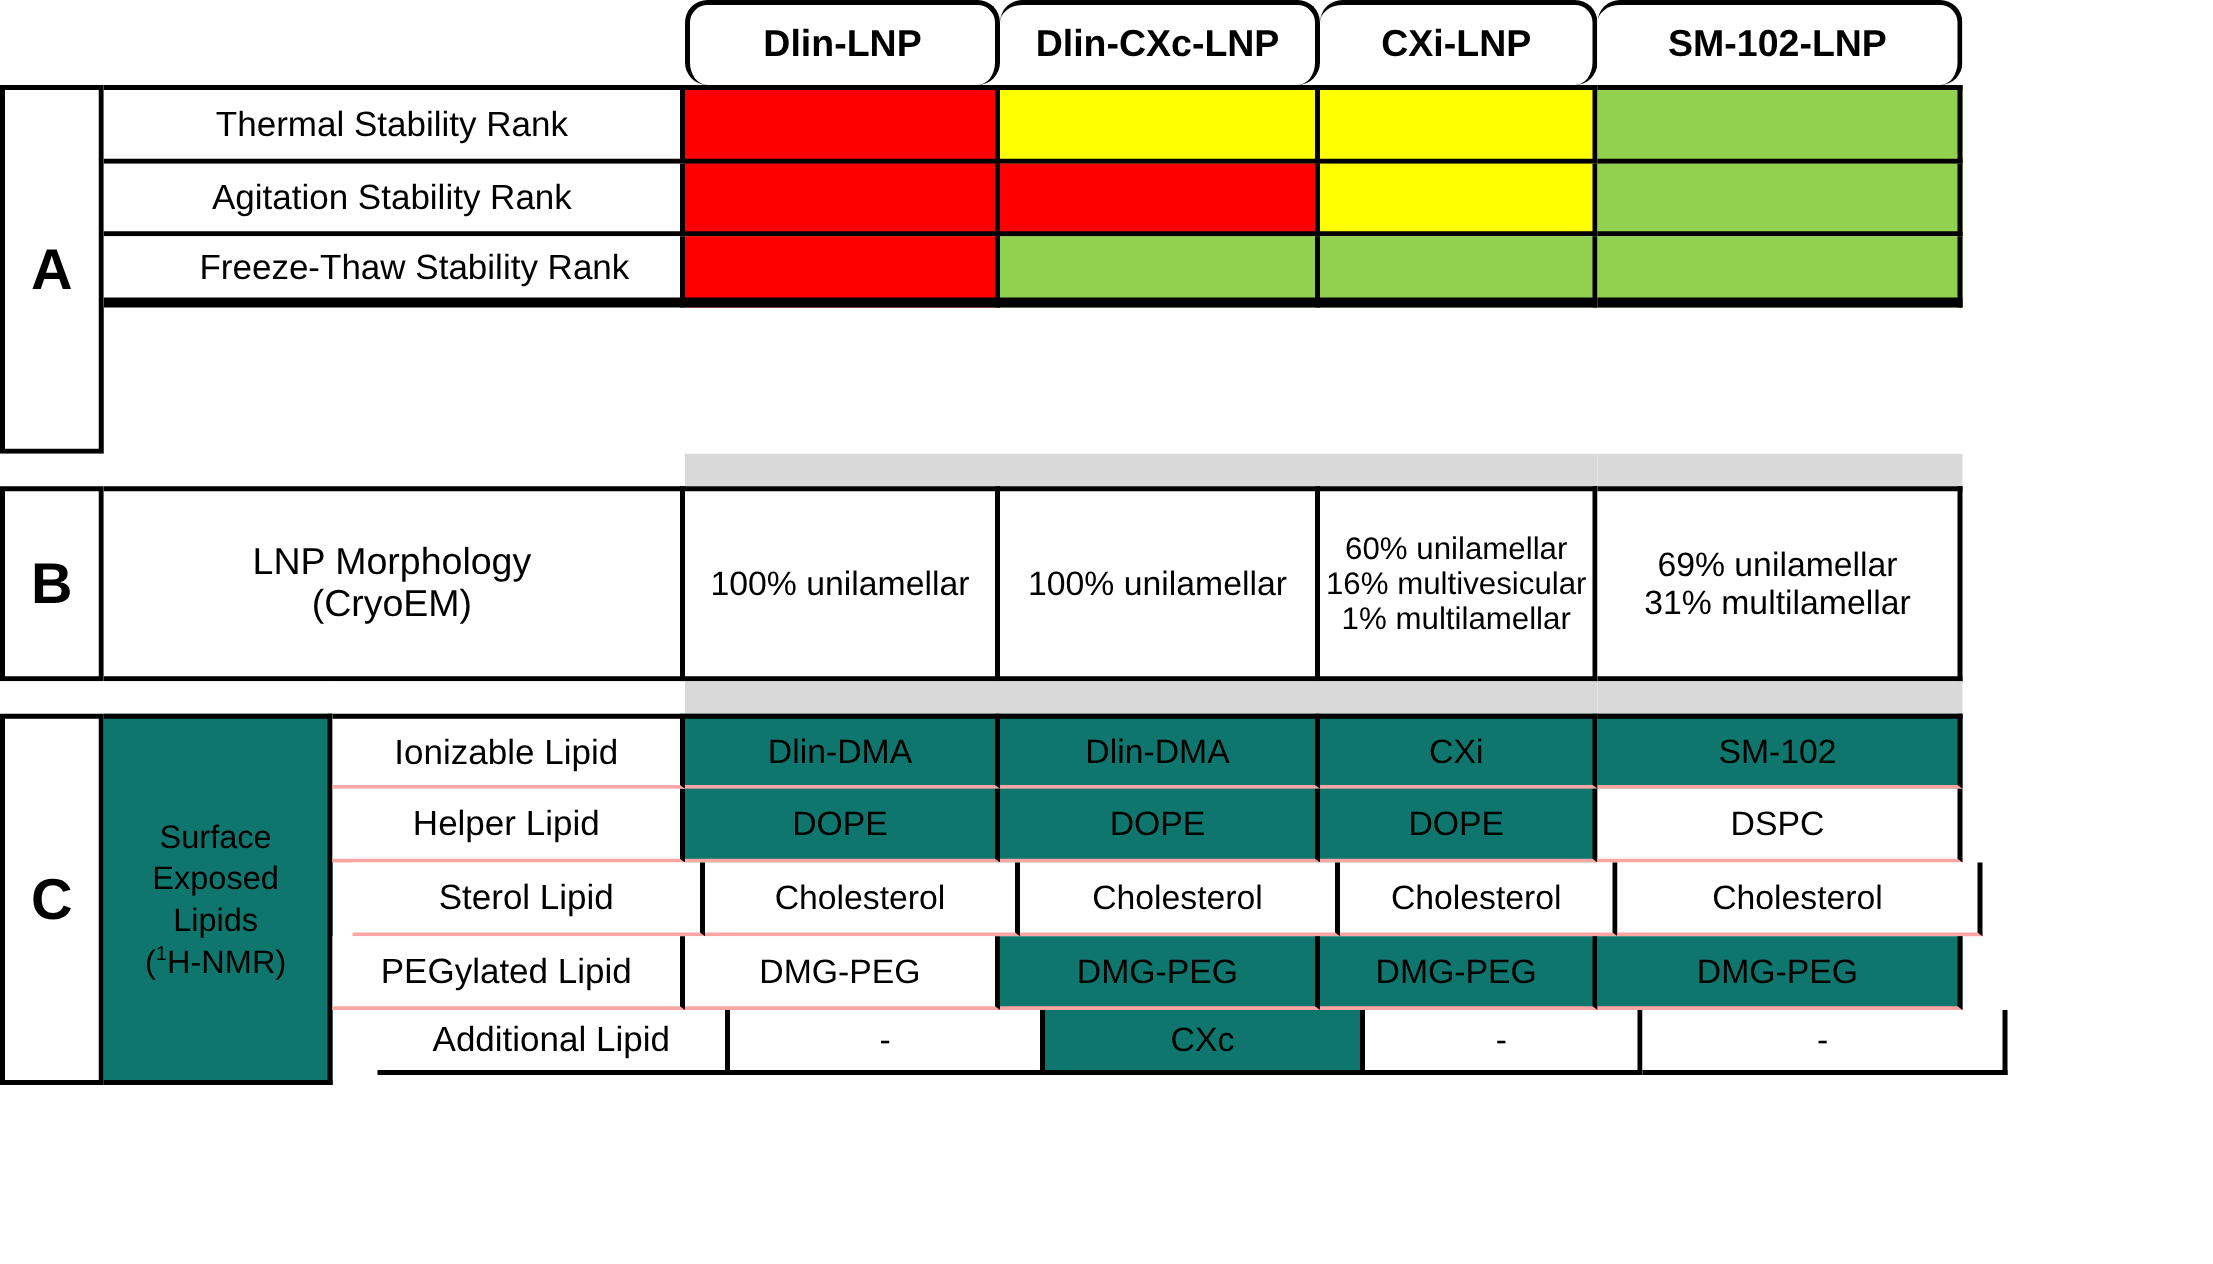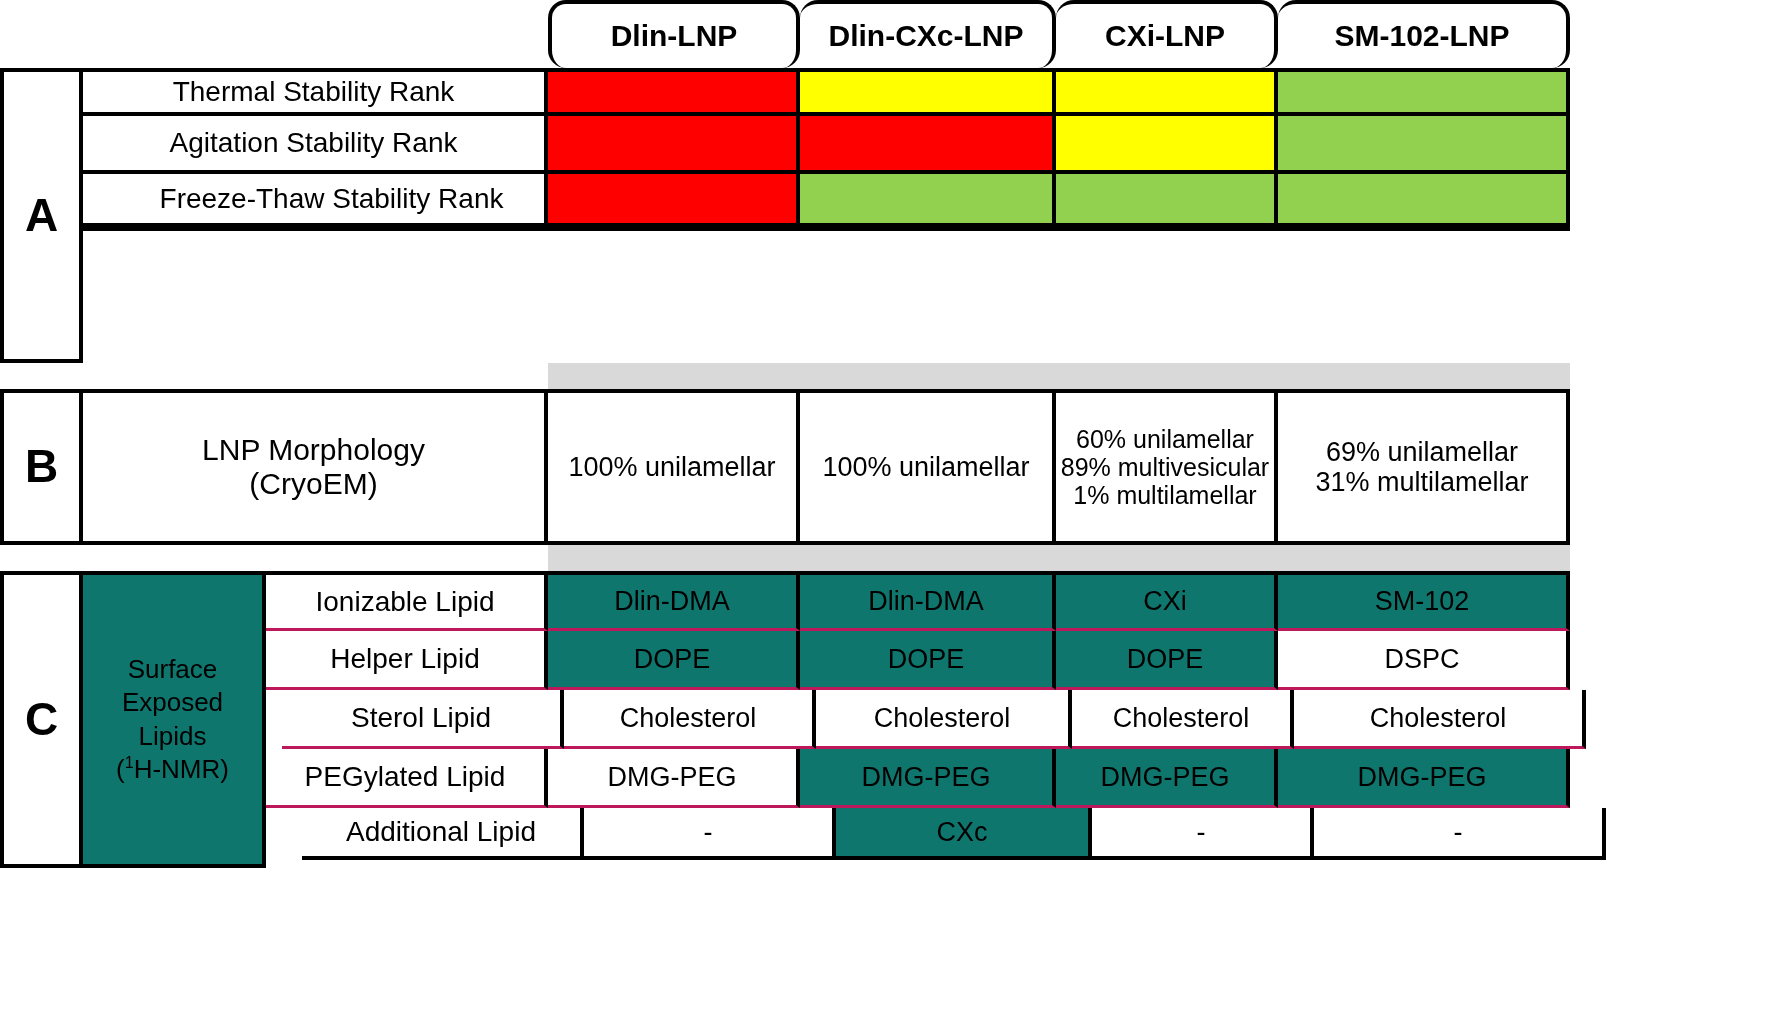--- a/index.html
+++ b/index.html
@@ -41,21 +41,21 @@
   .c-d2    { width:256px; flex:0 0 256px; }
   .c-d3    { width:222px; flex:0 0 222px; }
   .c-d4    { width:292px; flex:0 0 292px; }
 
   
   .bT{ border-top:4px solid #000; }
   .bB{ border-bottom:4px solid #000; }
   .bL{ border-left:4px solid #000; }
   .bR{ border-right:4px solid #000; }
   .bB-thick{ border-bottom:8px solid #000;padding-left:36px; }
-  .bB-thin{ border-bottom:3px solid #be185d; }
+  .bB-thin{ border-bottom:3px solid #fca5a5; }
 
   
   .f-red   { background:#FF0000; }
   .f-yellow{ background:#FFFF00; }
   .f-green { background:#92D050; }
   .f-blue  { background:#0f766e; }
   .f-gray  { background:#D9D9D9; }
   .f-white { background:#FFFFFF; }
 
   
@@ -87,21 +87,21 @@
     <div class="cell c-d3 hdr f-white bT bR">CXi-LNP</div>
     <div class="cell c-d4 hdr f-white bT bR">SM-102-LNP</div>
   </div>
 
   <div class="row" style="height:295px;">
 
     <div class="cell c-letter letter f-white bT bB bL bR" style="height:295px;">A</div>
 
     <div class="block" style="flex:1 1 auto;">
 
-      <div class="row" style="height:48px;">
+      <div class="row" style="height:63px;">
         <div class="cell c-label-wide rowlabel f-white bT bB bR">Thermal Stability Rank</div>
         <div class="cell c-d1 f-red bT bB bR"></div>
         <div class="cell c-d2 f-yellow bT bB bR"></div>
         <div class="cell c-d3 f-yellow bT bB bR"></div>
         <div class="cell c-d4 f-green bT bB bR"></div>
       </div>
 
       <div class="row" style="height:58px;">
         <div class="cell c-label-wide rowlabel f-white bB bR">Agitation Stability Rank</div>
         <div class="cell c-d1 f-red bB bR"></div>
@@ -150,21 +150,21 @@
 
     <div class="cell c-d2 f-white bT bB bR">
       <div class="stack">
         <span class="val">100% unilamellar</span>
       </div>
     </div>
 
     <div class="cell c-d3 f-white bT bB bR">
       <div class="stack">
         <span class="val-sm">60% unilamellar</span>
-        <span class="val-sm">89% multivesicular</span>
+        <span class="val-sm">16% multivesicular</span>
         <span class="val-sm">1% multilamellar</span>
       </div>
     </div>
 
     <div class="cell c-d4 f-white bT bB bR">
       <div class="stack">
         <span class="val">69% unilamellar</span>
         <span class="val">31% multilamellar</span>
       </div>
     </div>

